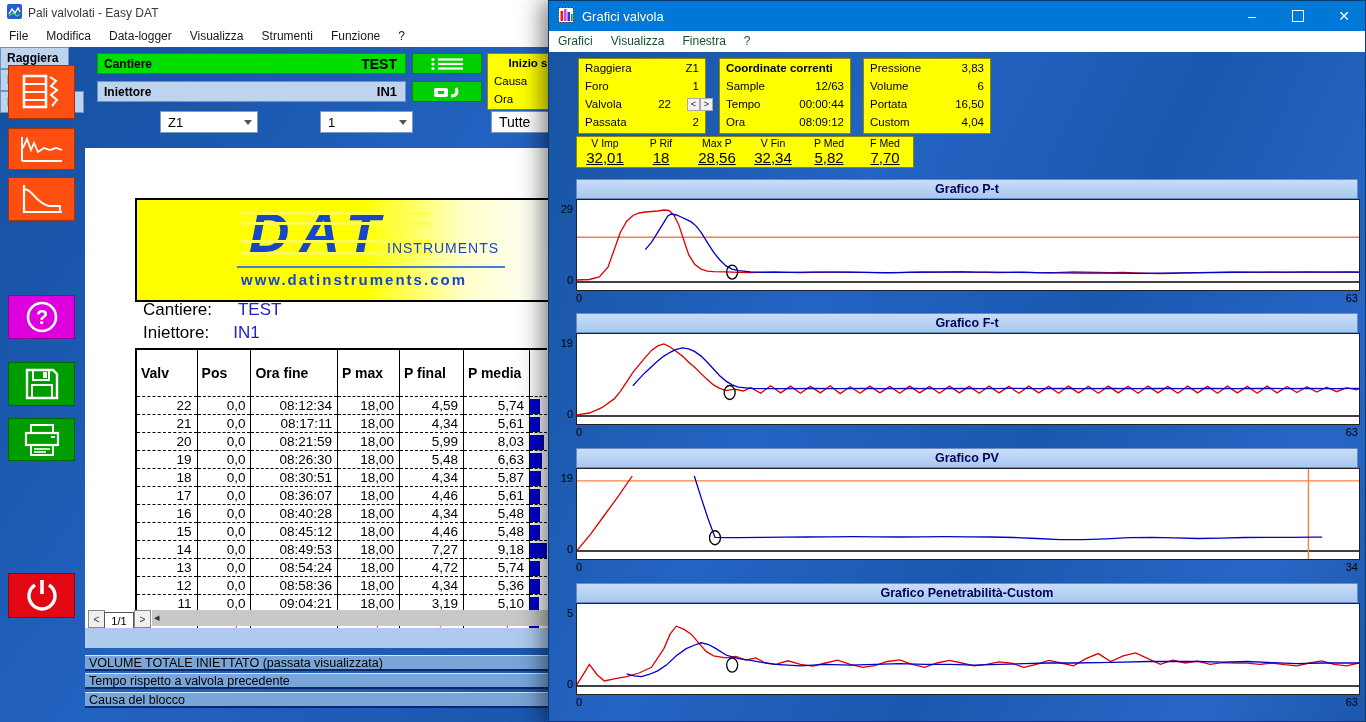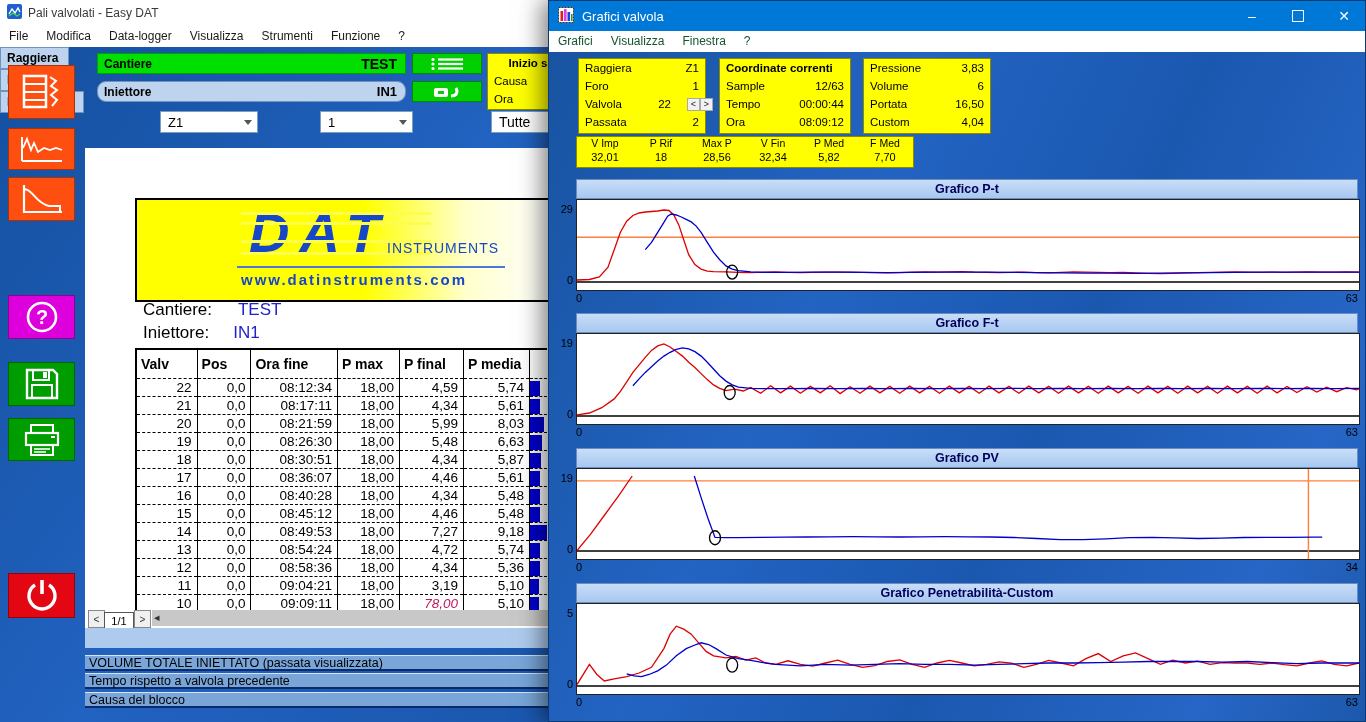--- a/index.html
+++ b/index.html
@@ -47,21 +47,21 @@
   .logo-stripe{position:absolute;left:104px;width:190px;height:3px;background:#fdfd4e;}
   #logo-instr{position:absolute;left:250px;top:40px;font-size:14px;color:#1747c8;letter-spacing:1px;}
   #logo-line{position:absolute;left:100px;top:66px;width:268px;height:2px;background:#4a78d8;}
   #logo-url{position:absolute;left:104px;top:71px;font-size:15px;font-weight:bold;color:#1747c8;letter-spacing:2px;}
   .rep-line{position:absolute;left:58px;font-size:17px;color:#000;}
   .rep-line .rv{color:#2222cc;margin-left:26px;}
   
   #report-table{position:absolute;left:50px;top:200px;width:412px;border-left:2px solid #000;border-top:2px solid #000;
     border-collapse:collapse;font-size:13.5px;color:#000;}
   #report-table th{border-right:1px solid #000;border-bottom:1px dashed #000;text-align:left;
-    padding:6px 4px;font-size:14px;height:16px;}
+    padding:15px 4px;font-size:14px;height:16px;}
   #report-table td{border-right:1px solid #000;border-bottom:1px dashed #000;text-align:right;
     padding:0 5px;height:17px;}
   #report-table td.barcell{border-right:none;border-bottom:1px dashed #000;padding:0;}
   .pm-bar{height:15px;background:#0000d0;margin-top:1px;}
   .alarm{color:#be185d;font-style:italic;}
   
   .pager-btn{position:absolute;top:462px;height:16px;background:#f0f0f0;border:1px solid #888;
     font-size:10px;color:#333;display:flex;align-items:center;justify-content:center;}
   #pager-box{position:absolute;left:19px;top:464px;width:28px;height:16px;background:#fff;border:1px solid #555;
     font-size:11px;display:flex;align-items:center;justify-content:center;color:#000;}
@@ -85,21 +85,21 @@
   .gw-menubar{position:absolute;left:0;top:30px;width:100%;height:21px;background:#ffffff;
     display:flex;align-items:center;font-size:12px;color:#14532d;}
   .ypanel .prow{display:flex;justify-content:space-between;padding:0 6px;font-size:11.5px;line-height:18px;}
   .ypanel .ptitle{font-size:11.5px;font-weight:bold;padding:0 6px;line-height:18px;}
   #valvola-spinner{position:absolute;left:108px;top:39px;width:26px;height:13px;display:flex;}
   #valvola-spinner span{flex:1;background:#f2f2f2;border:1px solid #aaa;font-size:9px;line-height:11px;
     text-align:center;color:#222;}
   #stats-panel{display:flex;flex-wrap:wrap;}
   .stat-col{width:56px;text-align:center;}
   .stat-lab{font-size:10.5px;line-height:13px;}
-  .stat-val{font-size:11px;line-height:15px;}
+  .stat-val{font-size:15px;line-height:15px;text-decoration:underline;}
   
   .graph-panel{position:absolute;left:0;width:974px;height:130px;}
   .gp1{top:178px;} .gp2{top:312px;} .gp3{top:447px;} .gp4{top:582px;}
   .g-title{position:absolute;left:27px;top:0;width:782px;height:20px;background:linear-gradient(#c8ddf8,#a8c8f0);
     border:1px solid #6a8cc0;box-sizing:border-box;text-align:center;font-size:12.5px;font-weight:bold;
     color:#00005a;line-height:19px;}
   .g-plot{position:absolute;left:27px;top:20px;width:782px;height:90px;background:#ffffff;
     border:1px solid #222;box-sizing:content-box;}
   .g-plot svg{display:block;}
   .g-ylab{position:absolute;width:24px;text-align:right;font-size:11px;color:#000;}
@@ -182,21 +182,21 @@
         <svg width="38" height="36">
             <path d="M12,7 A 13 13 0 1 0 26,7" fill="none" stroke="#fff" stroke-width="3.4"></path>
             <line x1="19" y1="2" x2="19" y2="16" stroke="#fff" stroke-width="3.6"></line>
           </svg>
       </div>
 
       <div class="fieldbar bar-green" style="left:97px;top:6px;width:307px;">
         <span class="flabel">Cantiere</span>
         <span class="fvalue" style="font-size:14px;">TEST</span>
       </div>
-      <div class="fieldbar bar-blue" style="left:97px;top:34px;width:307px;border-radius:9px;">
+      <div class="fieldbar bar-blue" style="left:97px;top:34px;width:307px;">
         <span class="flabel">Iniettore</span>
         <span class="fvalue" style="font-size:13px;">IN1</span>
       </div>
       <div class="greenbtn" style="left:412px;top:6px;width:68px;height:19px;">
         <svg width="34" height="14">
             <circle cx="3" cy="2.5" r="1.6" fill="#fff"></circle>
             <rect x="8" y="1.4" width="25" height="2.2" fill="#fff"></rect>
             <circle cx="3" cy="7" r="1.6" fill="#fff"></circle>
             <rect x="8" y="5.9" width="25" height="2.2" fill="#fff"></rect>
             <circle cx="3" cy="11.5" r="1.6" fill="#fff"></circle>

